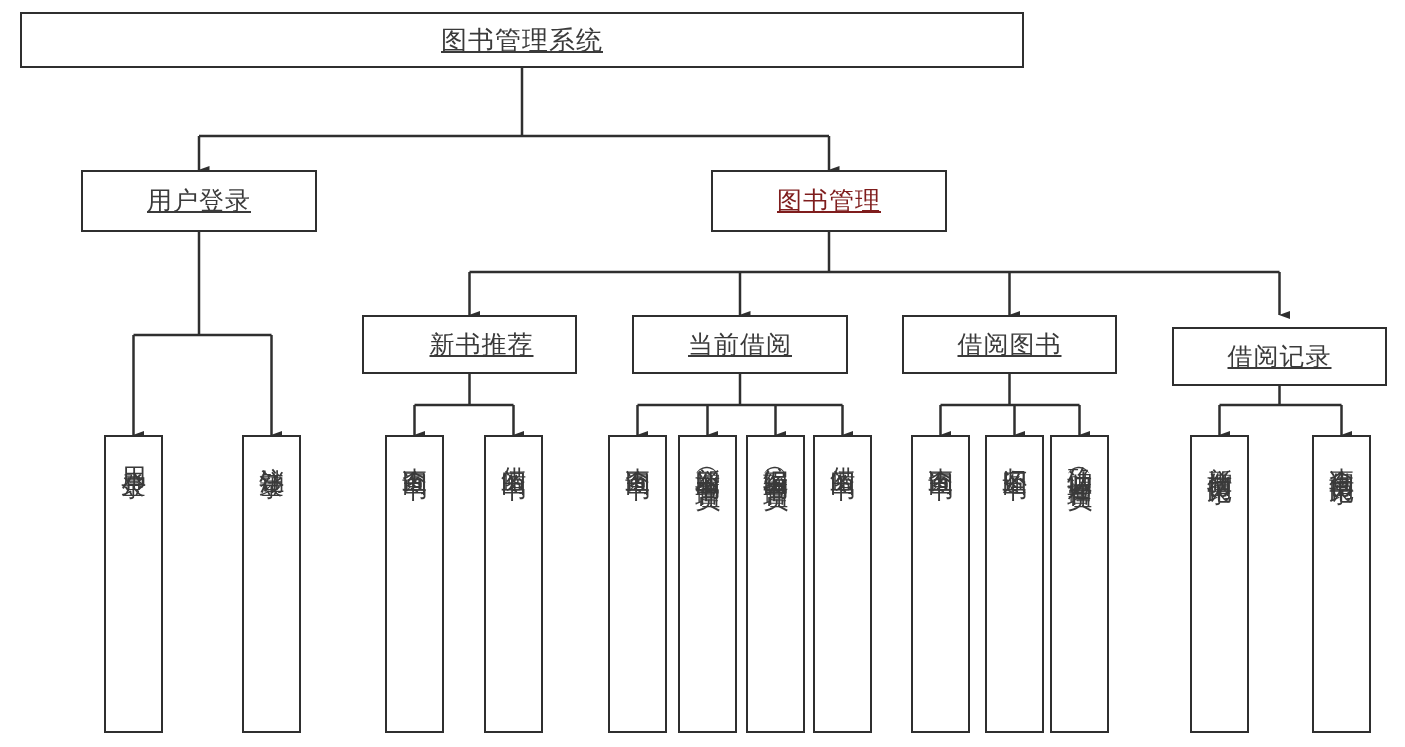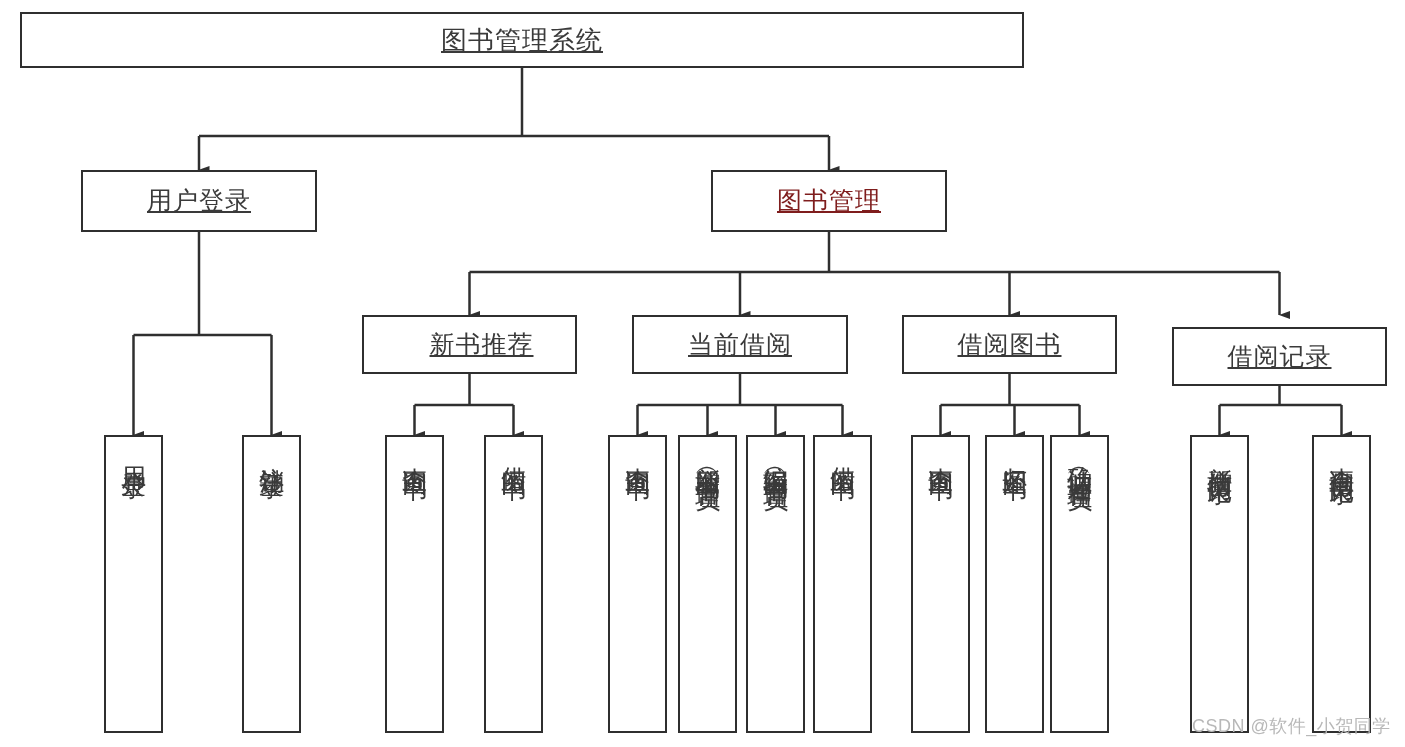--- a/index.html
+++ b/index.html
@@ -169,14 +169,13 @@
       <div class="node vertical" style="left: 1050px; top: 435px; width: 59px; height: 298px; border-color: rgb(47, 47, 47);">
         <span class="label" style="color: rgb(58, 58, 58);">确认归还（管理员）</span>
       </div>
       <div class="node vertical" style="left: 1190px; top: 435px; width: 59px; height: 298px; border-color: rgb(47, 47, 47);">
         <span class="label" style="color: rgb(58, 58, 58);">新增借阅记录</span>
       </div>
       <div class="node vertical" style="left: 1312px; top: 435px; width: 59px; height: 298px; border-color: rgb(47, 47, 47);">
         <span class="label" style="color: rgb(58, 58, 58);">查询借阅记录</span>
       </div>
     </div>
-  <div class="watermark" style="left: 1192px; top: 714px; color: rgb(184, 184, 184);">CSDN @软件_小贺同学</div>
 </div>
 
 </body></html>

